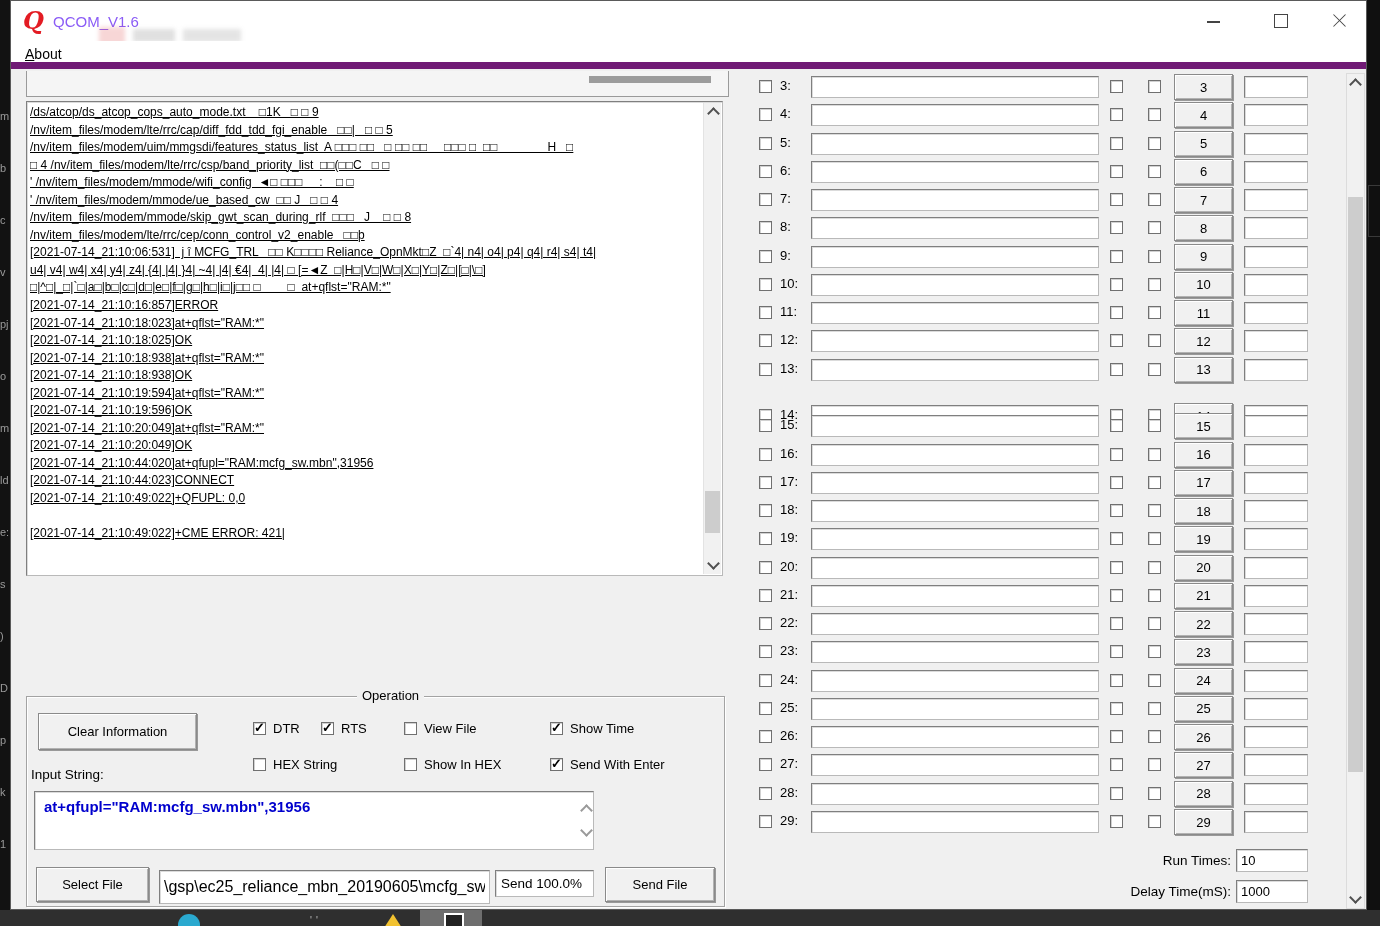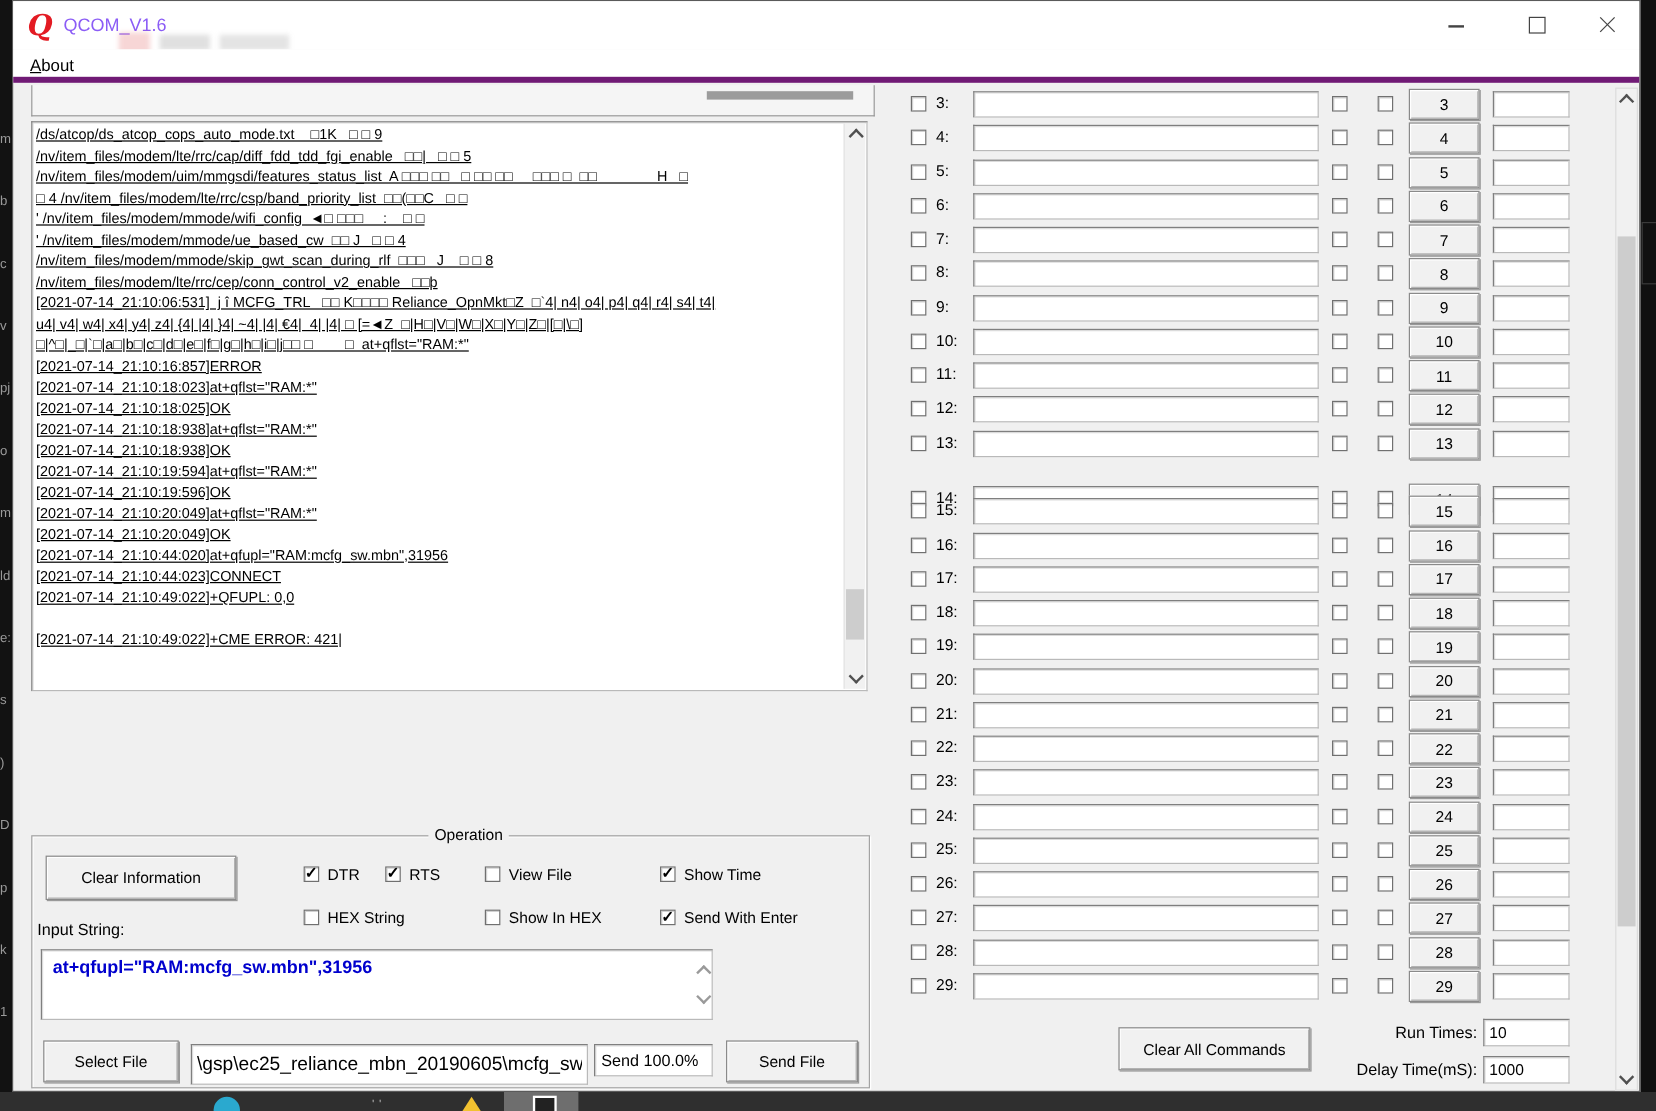--- a/index.html
+++ b/index.html
@@ -34,21 +34,21 @@
   .g3{left:172px;top:28px;width:58px;height:13px;background:rgba(130,130,130,.22);}
   .caption-btn{position:absolute;top:0;width:64px;height:40px;text-align:center;color:#333;}
   .btn-min{left:1171px;}
   .btn-max{left:1238px;}
   .btn-close{left:1296px;}
   .min-glyph{position:absolute;left:25px;top:20px;width:13px;height:0;border-top:2px solid #444;}
   .max-glyph{position:absolute;left:25px;top:13px;width:12px;height:12px;border:1.5px solid #444;}
   .x1,.x2{position:absolute;left:24px;top:19px;width:17px;height:0;border-top:1.6px solid #444;}
   .x1{transform:rotate(45deg);} .x2{transform:rotate(-45deg);}
   .menubar{position:absolute;left:0;top:40px;width:100%;height:28px;background:#fff;
-           border-bottom:5px solid #701a75;box-sizing:border-box;}
+           border-bottom:7px solid #701a75;box-sizing:border-box;}
   .menu-item{position:absolute;left:8px;top:3px;padding:2px 6px;font-size:14px;color:#000;}
   .menu-item::first-letter{text-decoration:underline;}
 
   
   .sunken{background:#fff;border:1px solid #7f7f7f;border-right-color:#b9b9b9;border-bottom-color:#b9b9b9;
           box-shadow:inset 1px 1px 0 rgba(0,0,0,.14);box-sizing:border-box;}
   .raised{background:#f1f1f1;border:1px solid #8a8a8a;box-shadow:inset 1px 1px 0 #ffffff,
           inset -1px -1px 0 #b2b2b2,1px 1px 0 #999;box-sizing:border-box;
           font-family:"Liberation Sans",sans-serif;font-size:13px;color:#000;}
   button.raised{cursor:default;}
@@ -531,21 +531,20 @@
     <input class="sunken rinput2" style="">
   </div>
 </div>
 
     <div class="rscroll">
       <span class="chev chev-up"></span>
       <span class="vthumb"></span>
       <span class="chev chev-dn"></span>
     </div>
 
-    <button class="raised btn-clearall">Clear All Commands</button>
     <span class="lbl-runtimes">Run Times:</span>
     <input class="sunken input-runtimes" value="10" style="">
     <span class="lbl-delay">Delay Time(mS):</span>
     <input class="sunken input-delay" value="1000" style="">
 
   </div>
 
   <div class="taskbar">
     <span class="tb-blue"></span>
     <span class="tb-marks">''</span>

